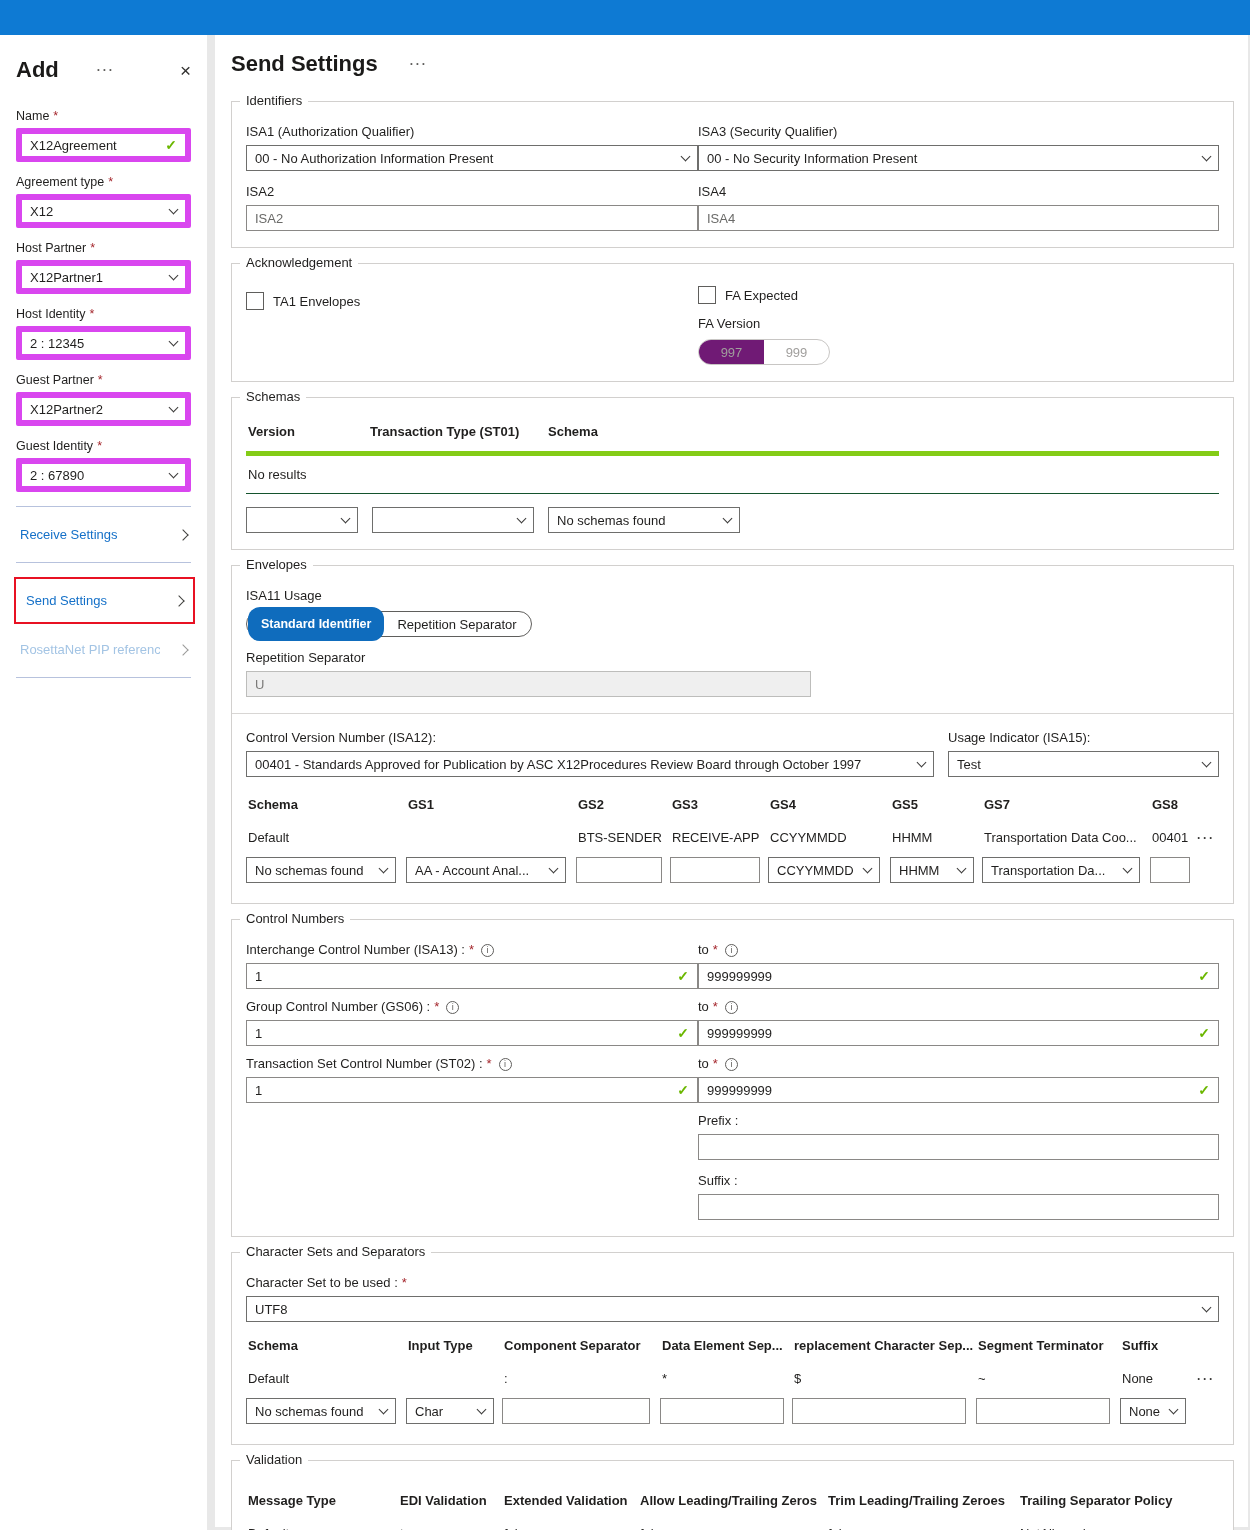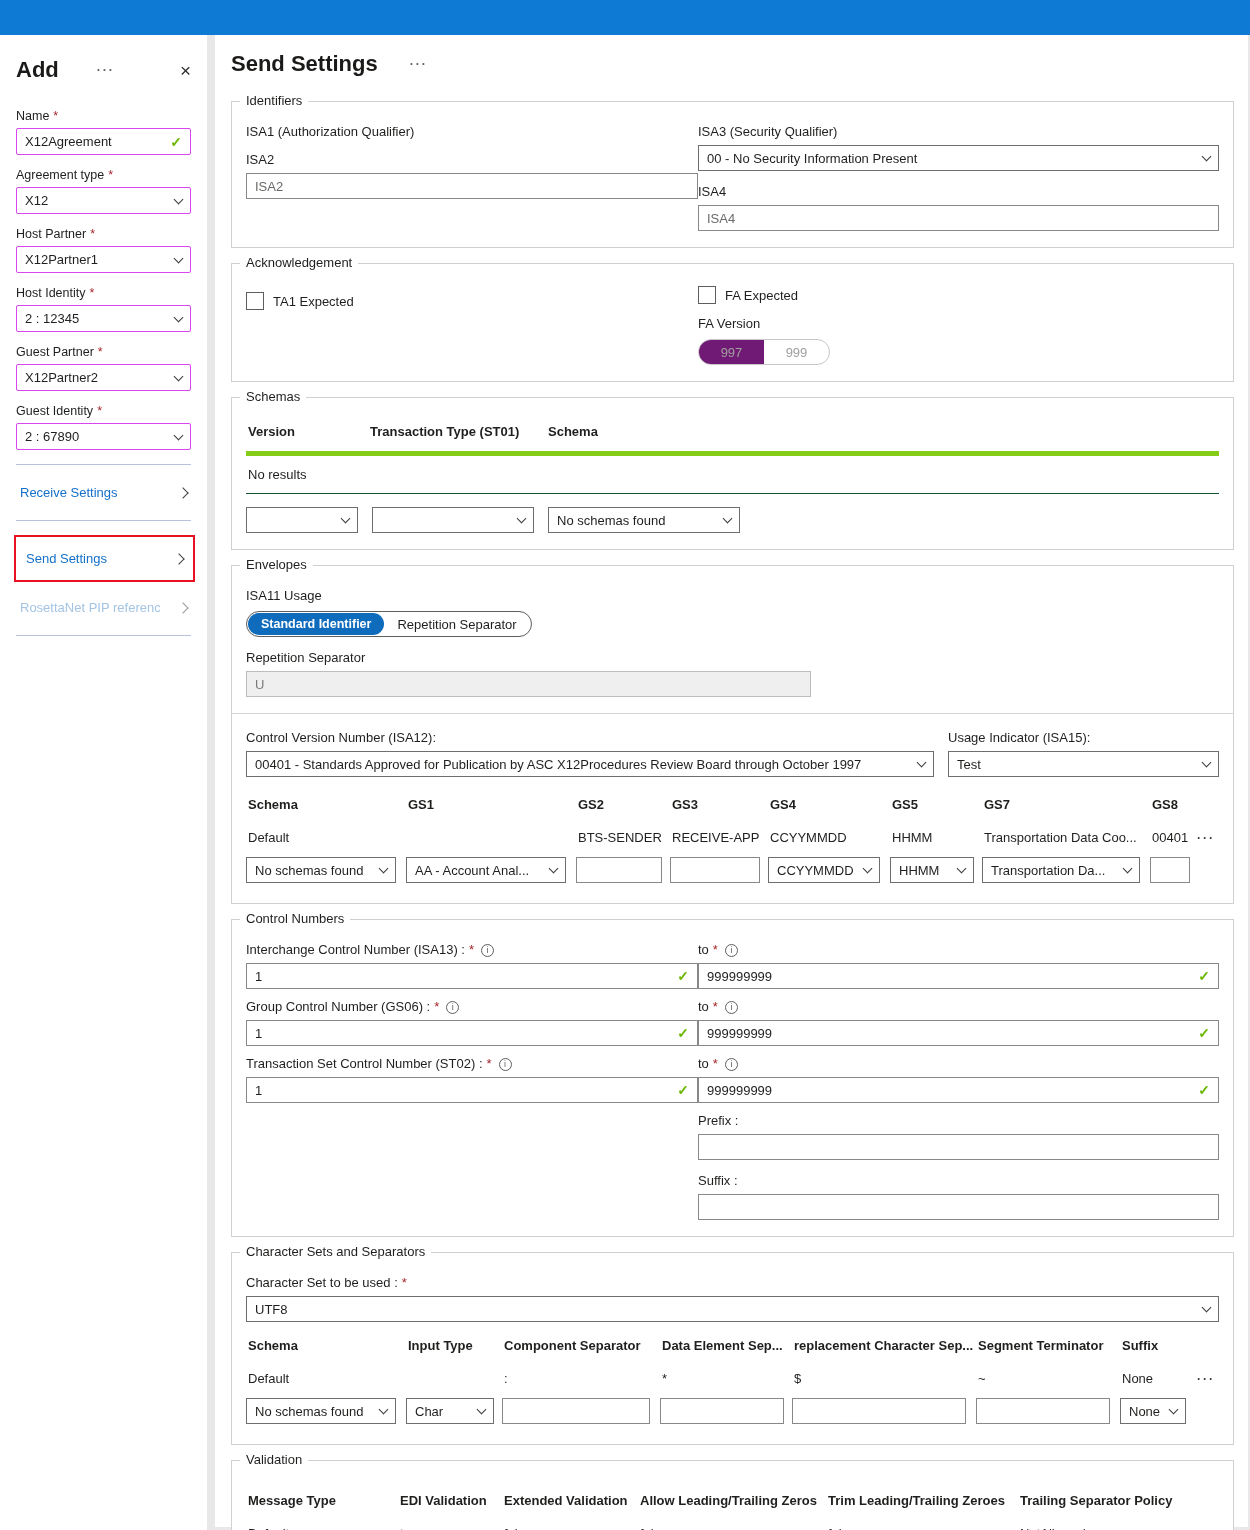--- a/index.html
+++ b/index.html
@@ -10,21 +10,21 @@
 
   
   .left-panel{position:absolute;top:35px;left:0;width:207px;height:1495px;background:#fff;padding:22px 16px;}
   .panel-head{display:flex;align-items:center;margin-bottom:26px;}
   .panel-title{font-size:22px;font-weight:bold;color:#1b1a19;}
   .panel-more{margin-left:38px;color:#5f5e5c;letter-spacing:2px;font-weight:bold;font-size:12px;cursor:pointer;}
   .panel-close{margin-left:auto;font-size:19px;color:#323130;cursor:pointer;line-height:1;}
   .pfield{margin-bottom:13px;}
   .plabel{font-size:12.5px;margin-bottom:5px;color:#201f1e;}
   .req{color:#a4262c;margin-left:4px;}
-  .pcontrol{height:27px;border:1px solid #d946ef;border-radius:2px;display:flex;align-items:center;justify-content:space-between;padding:11px 8px;background:#fff;cursor:pointer;}
+  .pcontrol{height:27px;border:6px solid #d946ef;border-radius:2px;display:flex;align-items:center;justify-content:space-between;padding:11px 8px;background:#fff;cursor:pointer;}
   .pcontrol .txt{flex:1;white-space:nowrap;overflow:hidden;font-size:13px;}
   .green-check{color:#6bb700;font-weight:bold;font-size:14px;}
   .chev-down{width:7px;height:7px;border-right:1.6px solid #3b3a39;border-bottom:1.6px solid #3b3a39;transform:rotate(45deg);display:inline-block;flex:none;margin-left:8px;margin-top:-3px;}
   .chev-right{width:8px;height:8px;border-right:1.7px solid #40403e;border-bottom:1.7px solid #40403e;transform:rotate(-45deg);display:inline-block;flex:none;}
   .pdivider{border-top:1px solid #b7c2dd;margin:14px 0;}
   .pnav{display:flex;align-items:center;justify-content:space-between;padding:6px 4px;color:#1470c8;font-size:13px;cursor:pointer;}
   .pnav.selected{border:2px solid #e81123;padding:14px 10px;margin:4px -4px 12px -2px;}
   .pnav.disabled{color:#a3c4e4;}
   .pnav.disabled .chev-right{border-color:#9a9a98;}
   .pnav .lbl{white-space:nowrap;overflow:hidden;max-width:140px;}
@@ -51,21 +51,21 @@
   .vwrap .bare{flex:1;border:none;outline:none;font-family:"Liberation Sans",sans-serif;font-size:13px;color:#201f1e;min-width:0;background:transparent;}
 
   .cbrow{display:flex;align-items:center;font-size:13px;margin-top:6px;}
   .checkbox{width:18px;height:18px;border:1px solid #5f5e5c;background:#fff;display:inline-block;margin-right:9px;flex:none;cursor:pointer;}
 
   .pill{width:132px;height:26px;border:1px solid #c8c6c4;border-radius:13px;display:flex;overflow:hidden;color:#a19f9d;font-size:13px;margin-top:8px;cursor:default;}
   .pill span{flex:1;display:flex;align-items:center;justify-content:center;}
   .pill .sel{background:#701a75;}
 
   .toggle{display:inline-flex;height:26px;border:1px solid #5f5e5c;border-radius:13px;align-items:center;padding:1px;margin-top:2px;}
-  .toggle .on{background:#0f6cbd;color:#fff;border-radius:12px;padding:0 13px;height:22px;display:flex;align-items:center;font-weight:bold;font-size:12.5px;cursor:pointer;}
+  .toggle .on{background:#0f6cbd;color:#fff;border-radius:12px;padding:0 13px;height:34px;display:flex;align-items:center;font-weight:bold;font-size:12.5px;cursor:pointer;}
   .toggle .off{padding:0 13px;color:#201f1e;font-size:13px;cursor:pointer;}
 
   .hr{border-top:1px solid #d8d6d4;margin:16px -14px;}
 
   .sch-head{display:grid;grid-template-columns:122px 178px 200px 1fr;font-weight:bold;padding:4px 2px 12px;border-bottom:5px solid #84cc16;}
   .sch-empty{padding:11px 2px;border-bottom:1px solid #14532d;}
   .sch-row{display:flex;gap:14px;padding-top:13px;}
 
   .env-row2{display:grid;grid-template-columns:688px 1fr;column-gap:14px;margin-bottom:4px;}
 
@@ -175,20 +175,24 @@
   <div class="main-head">
     <h2 class="main-title">Send Settings</h2>
     <span class="main-more">···</span>
   </div>
 
   <section class="section">
     <span class="legend">Identifiers</span>
     <div class="two-col">
       <div>
         <div class="flabel"><span>ISA1 (Authorization Qualifier)</span></div>
+        <div class="dd">
+          <span class="txt">00 - No Authorization Information Present</span>
+          <span class="chev-down"></span>
+        </div>
         <div class="flabel mt"><span>ISA2</span></div>
         <input class="ti" placeholder="ISA2" style="">
       </div>
       <div>
         <div class="flabel"><span>ISA3 (Security Qualifier)</span></div>
         <div class="dd">
           <span class="txt">00 - No Security Information Present</span>
           <span class="chev-down"></span>
         </div>
         <div class="flabel mt"><span>ISA4</span></div>
@@ -196,21 +200,21 @@
       </div>
     </div>
   </section>
 
   <section class="section">
     <span class="legend">Acknowledgement</span>
     <div class="two-col">
       <div>
         <div class="cbrow">
           <span class="checkbox"></span>
-          <span>TA1 Expected</span>
+          <span>TA1 Envelopes</span>
         </div>
       </div>
       <div>
         <div class="cbrow" style="margin-top:0;">
           <span class="checkbox"></span>
           <span>FA Expected</span>
         </div>
         <div class="flabel" style="margin-top:12px;margin-bottom:0;"><span>FA Version</span></div>
         <div class="pill">
           <span class="sel">997</span>

